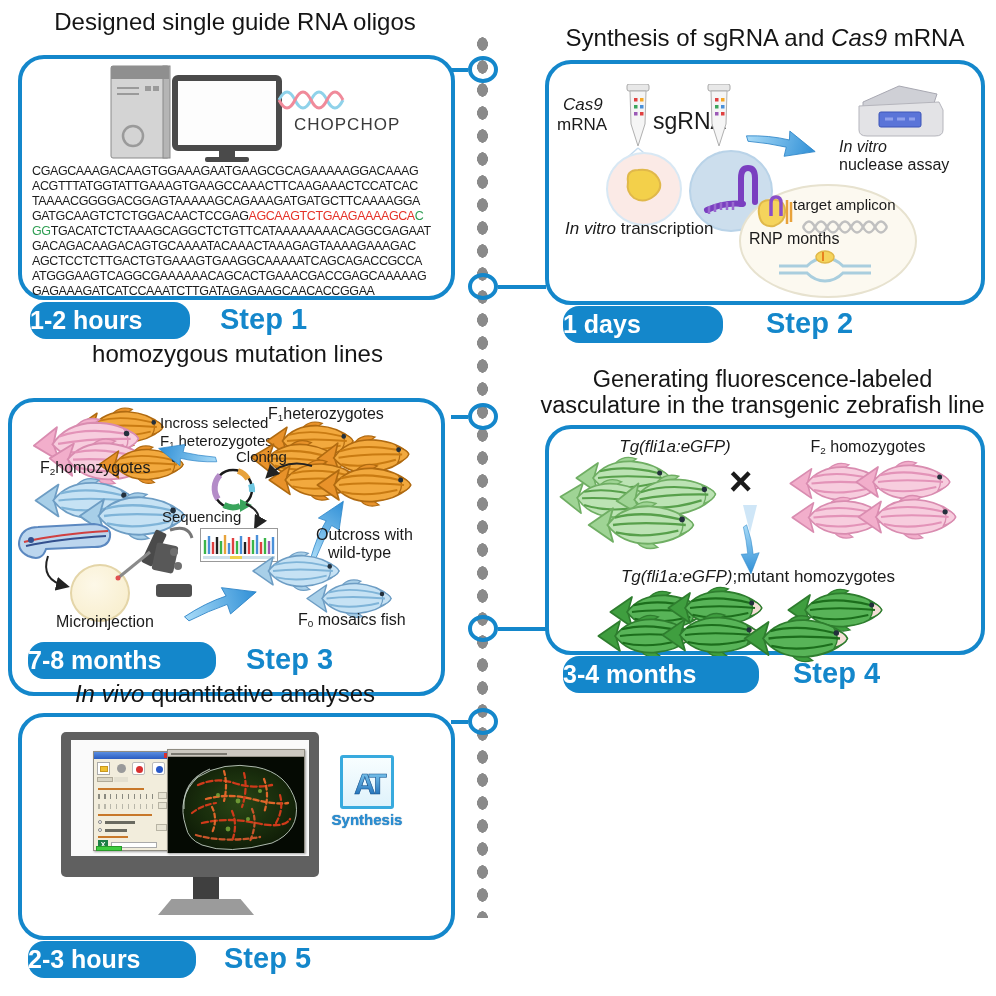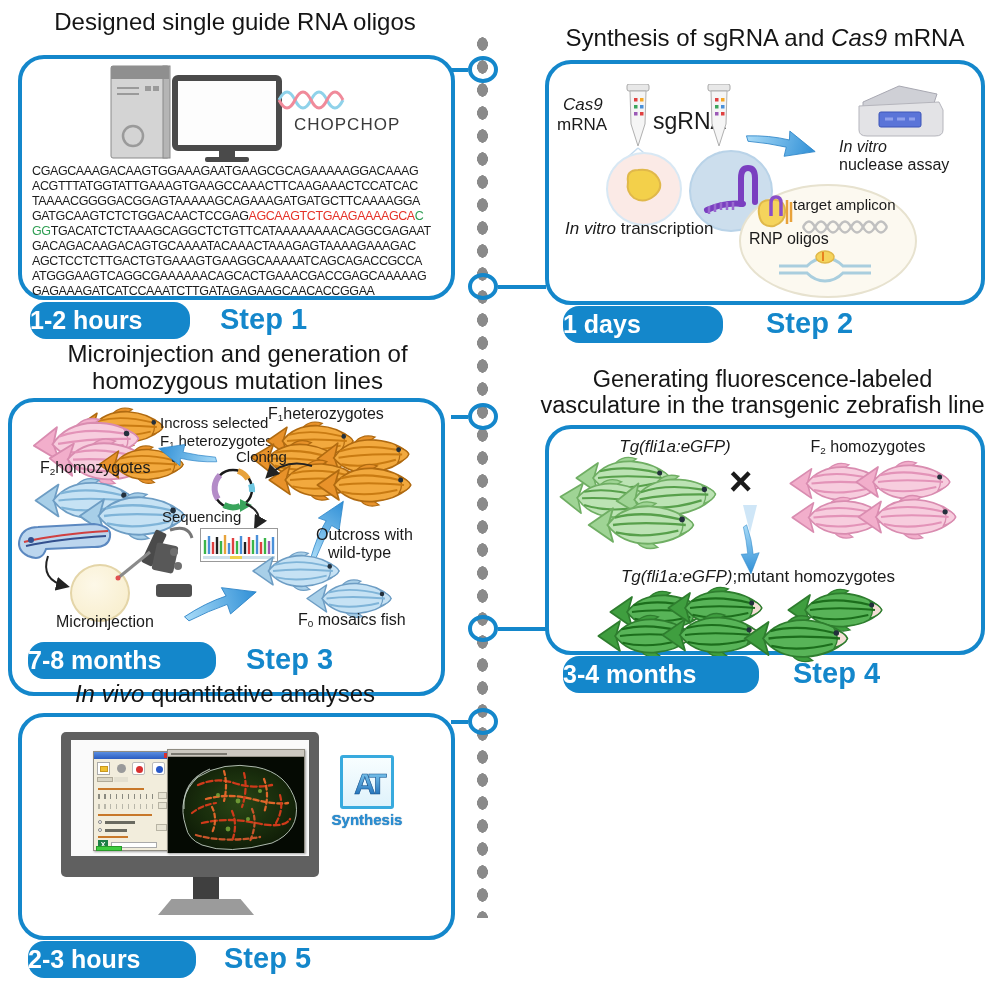--- a/index.html
+++ b/index.html
@@ -182,34 +182,33 @@
         <path d="M6 24 Q4 10 17 10 Q31 8 32 20 Q33 32 21 36 Q8 38 6 24 Z" fill="#f5d45c" stroke="#e0b84a" stroke-width="2"></path>
         <path d="M18 26 V13 Q18 7 23 7 Q28 7 28 13 V26" fill="none" stroke="#8a4fc8" stroke-width="3.5"></path>
         <line x1="34" y1="10" x2="34" y2="34" stroke="#e8a23b" stroke-width="2.5"></line>
         <line x1="38" y1="12" x2="38" y2="32" stroke="#e8a23b" stroke-width="2.5"></line>
       </svg>
       <div class="lbl" style="left:52px;top:10px;font-size:15px">target amplicon</div>
       <svg class="abs" style="left:60px;top:30px" width="98" height="22" viewBox="0 0 98 22">
         <path d="M2 11 Q8 0 14 11 T26 11 T38 11 T50 11 T62 11 T74 11 T86 11" fill="none" stroke="#c0c0c0" stroke-width="2.5"></path>
         <path d="M2 11 Q8 22 14 11 T26 11 T38 11 T50 11 T62 11 T74 11 T86 11" fill="none" stroke="#c0c0c0" stroke-width="2.5"></path>
       </svg>
-      <div class="lbl" style="left:8px;top:44px;font-size:16px">RNP oligos</div>
+      <div class="lbl" style="left:8px;top:44px;font-size:16px">RNP months</div>
       <svg class="abs" style="left:36px;top:62px" width="100" height="42" viewBox="0 0 100 42">
         <path d="M2 18 L30 18 Q38 10 48 10 Q58 10 66 18 L94 18" fill="none" stroke="#a9cede" stroke-width="3"></path>
         <path d="M2 25 L30 25 Q38 33 48 33 Q58 33 66 25 L94 25" fill="none" stroke="#a9cede" stroke-width="3"></path>
         <ellipse cx="48" cy="9" rx="9" ry="6" fill="#f5d45c" stroke="#e0b84a" stroke-width="1.5"></ellipse>
         <line x1="46" y1="4" x2="46" y2="13" stroke="#e8821f" stroke-width="2"></line>
       </svg>
     </div>
   </div>
   <div class="badge" style="left:563px;top:306px;width:160px">1 days</div>
   <div class="steplabel" style="left:766px;top:307px">Step 2</div>
 
   <div class="title" style="left:20px;top:340px;width:435px">
-    <div>Microinjection and generation of</div>
     <div>homozygous mutation lines</div>
   </div>
   <div class="panel" style="left:8px;top:398px;width:437px;height:298px">
     <svg class="fish fish-orange" style="left:62px;top:2px;width:92px;height:46px">
         <use href="#fishsym"></use>
       </svg>
     <svg class="fish fish-pink" style="left:18px;top:12px;width:112px;height:56px;transform:rotate(-4deg)">
         <use href="#fishsym"></use>
       </svg>
     <svg class="fish fish-pink" style="left:34px;top:32px;width:108px;height:54px;transform:rotate(3deg)">

